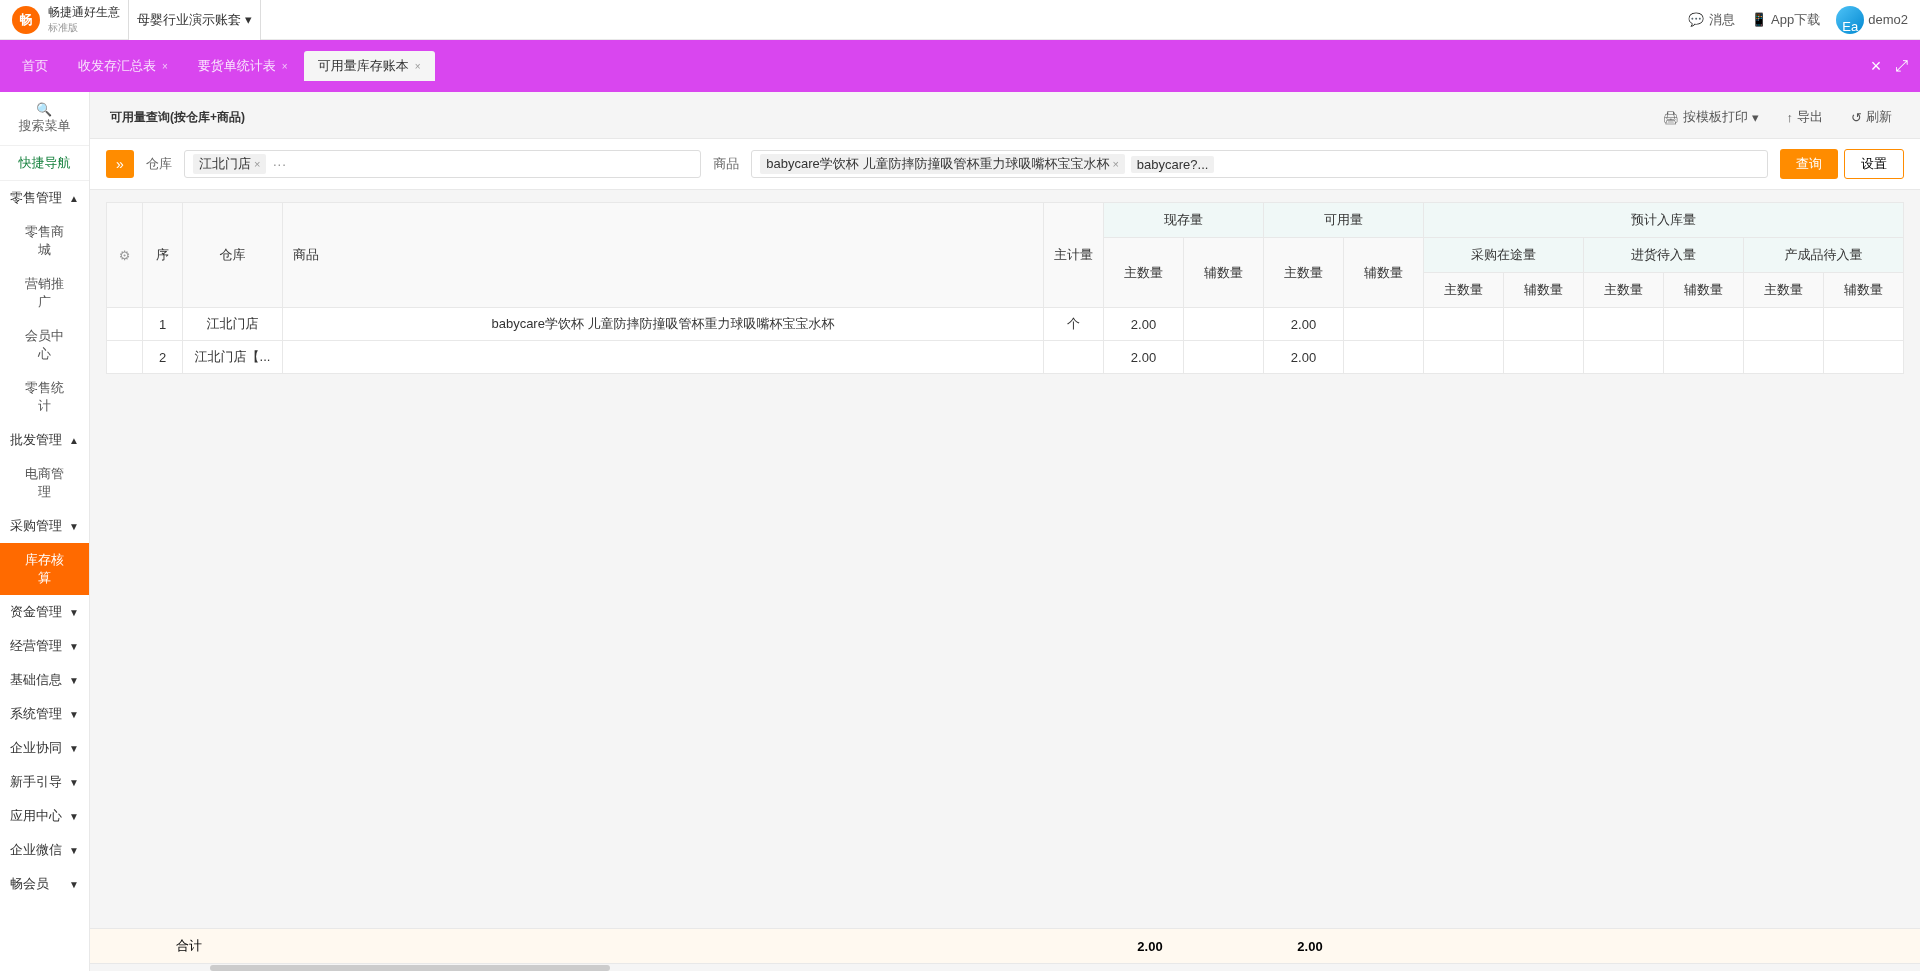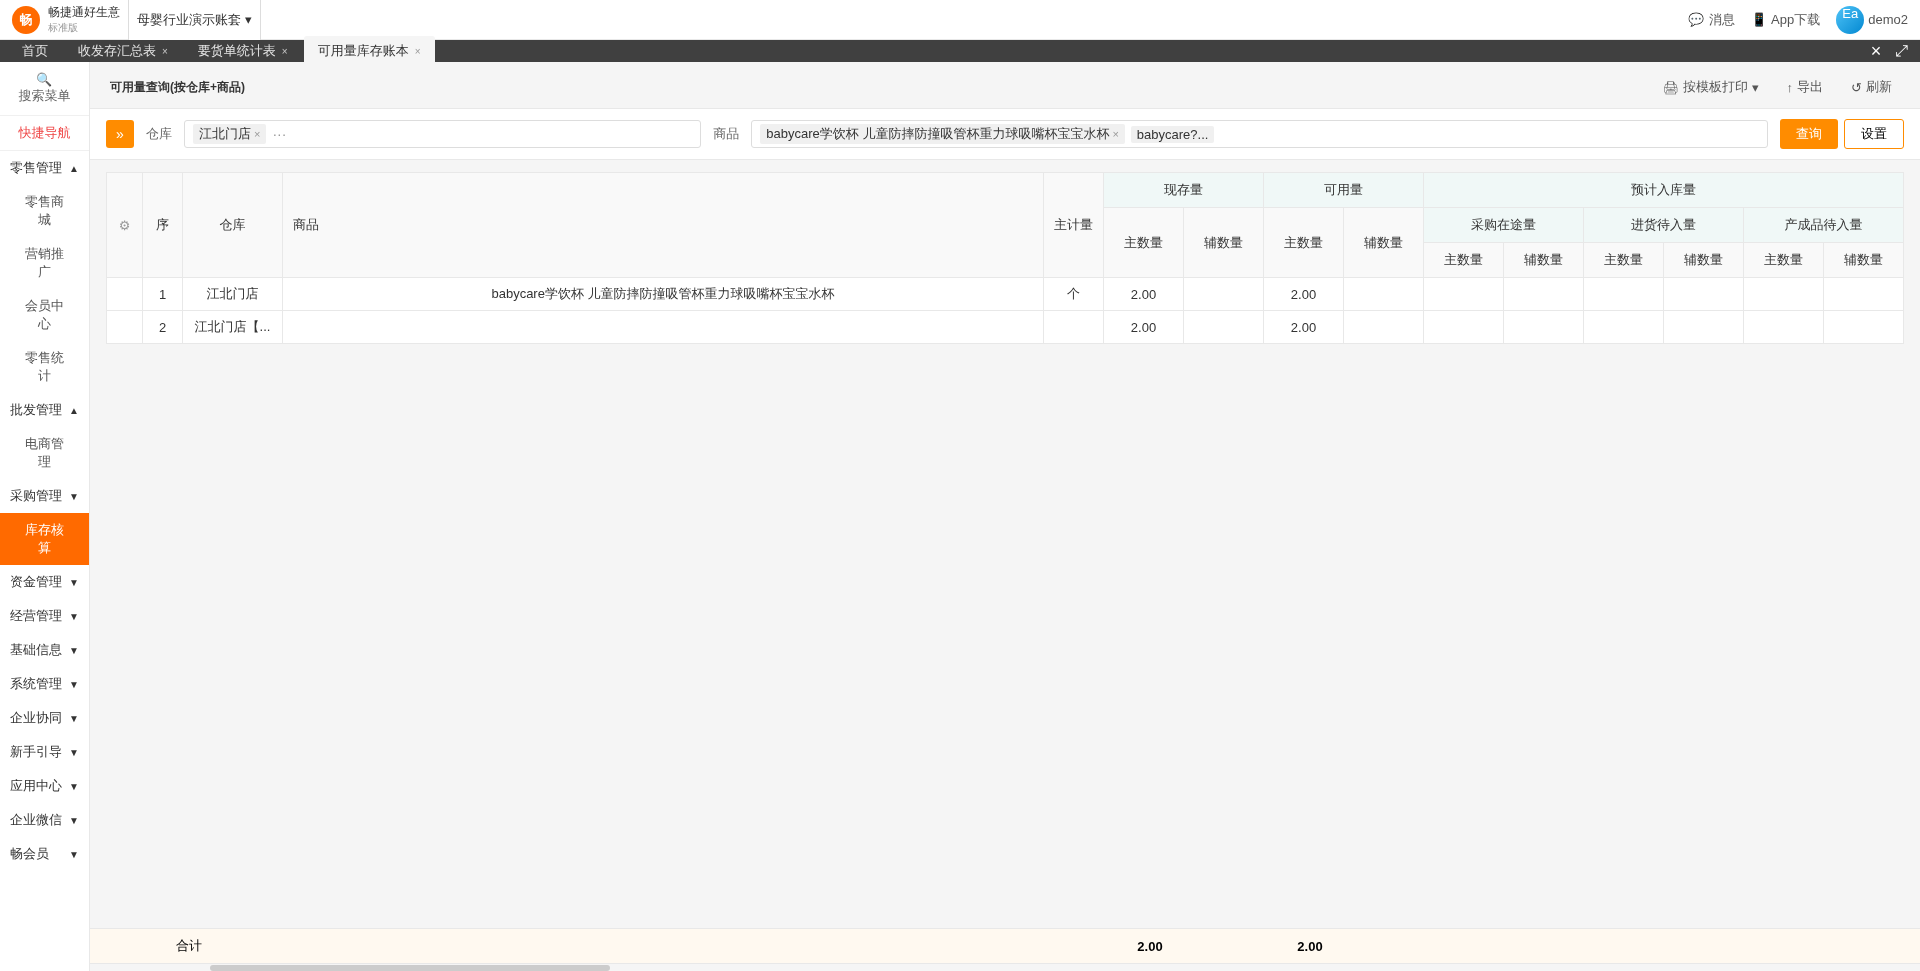--- a/index.html
+++ b/index.html
@@ -15,26 +15,26 @@
       padding: 0 12px;
       justify-content: space-between;
     }
     .topbar-left { display: flex; align-items: center; gap: 8px; }
     .logo-icon { width: 28px; height: 28px; background: #ff6a00; border-radius: 50%; display: flex; align-items: center; justify-content: center; color: white; font-size: 10px; font-weight: bold; }
     .app-title { font-size: 12px; color: #333; }
     .app-subtitle { font-size: 10px; color: #999; }
     .industry-select { display: flex; align-items: center; gap: 4px; padding: 16px 8px; border: 1px solid #ddd; border-radius: 3px; cursor: pointer; font-size: 12px; color: #333; background: #fff; }
     .topbar-right { display: flex; align-items: center; gap: 16px; }
     .topbar-action { display: flex; align-items: center; gap: 4px; cursor: pointer; color: #555; font-size: 12px; }
-    .avatar { width: 28px; height: 28px; border-radius: 50%; background: linear-gradient(135deg, #4fc3f7, #0288d1); display: flex; align-items: flex-start; justify-content: center; color: white; font-size: 11px; }
+    .avatar { width: 28px; height: 28px; border-radius: 50%; background: linear-gradient(135deg, #4fc3f7, #0288d1); display: flex; align-items: flex-end; justify-content: center; color: white; font-size: 11px; }
 
     
     .nav-tabs {
-      height: 22px;
-      background: #404040;
+      height: 52px;
+      background: #d946ef;
       display: flex;
       align-items: center;
       padding: 0 8px;
       gap: 2px;
     }
     .nav-tab {
       height: 30px;
       padding: 0 14px;
       border-radius: 3px 3px 0 0;
       display: flex;
@@ -57,21 +57,21 @@
     
     .sidebar {
       width: 90px;
       background: #fff;
       border-right: 1px solid #e8e8e8;
       display: flex;
       flex-direction: column;
       overflow-y: auto;
     }
     .sidebar-search { padding: 10px 8px; font-size: 12px; color: #666; cursor: pointer; text-align: center; border-bottom: 1px solid #f0f0f0; }
-    .sidebar-nav { padding: 8px 4px; font-size: 12px; color: #ef4444; cursor: pointer; text-align: center; border-bottom: 1px solid #f0f0f0; }
+    .sidebar-nav { padding: 8px 4px; font-size: 12px; color: #15803d; cursor: pointer; text-align: center; border-bottom: 1px solid #f0f0f0; }
     .sidebar-section { display: flex; flex-direction: column; }
     .sidebar-group-header {
       display: flex; align-items: center; justify-content: space-between;
       padding: 8px 10px; font-size: 13px; color: #333; cursor: pointer; font-weight: 500;
     }
     .sidebar-item {
       padding: 8px 24px; font-size: 13px; color: #555; cursor: pointer;
       text-align: center;
     }
     .sidebar-item.active { background: #ff6a00; color: white; }

